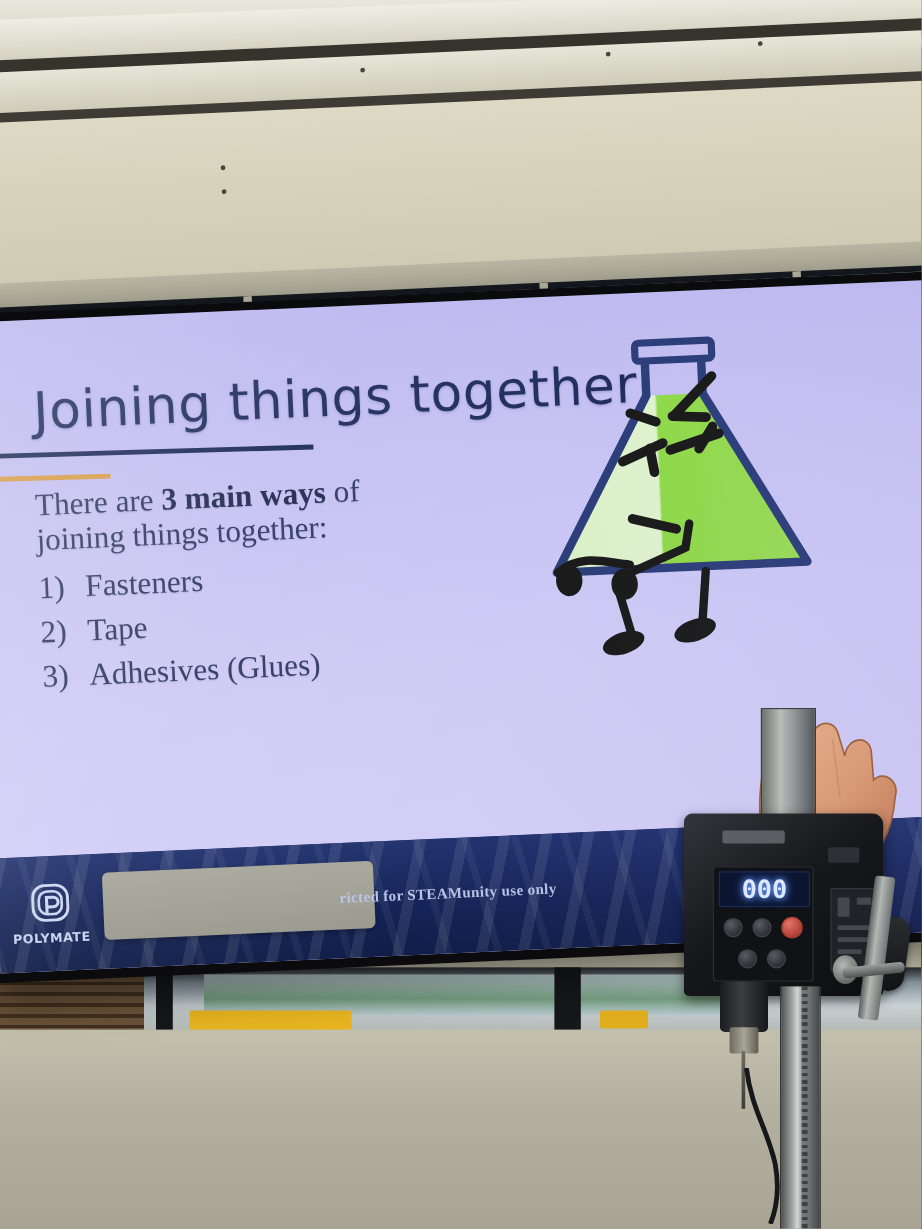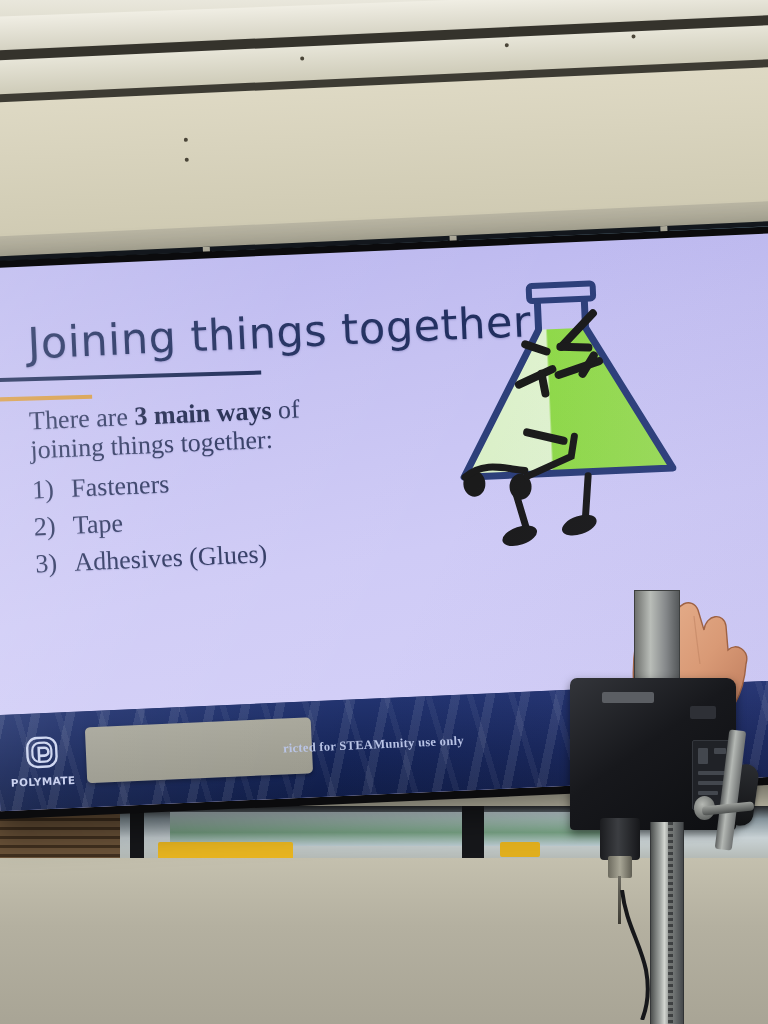--- a/index.html
+++ b/index.html
@@ -327,20 +327,30 @@
     </svg>
   </div>
 
   <div class="drill">
     <div class="dp-col-top"></div>
 
     <div class="dp-head">
       <div class="dp-vent"></div>
       <div class="dp-vent2"></div>
 
+      <div class="dp-panel">
+        <div class="dp-lcd">
+          <span>000</span>
+        </div>
+        <div class="knob" style="left:8px;  top:42px;"></div>
+        <div class="knob" style="left:32px; top:42px;"></div>
+        <div class="knob red" style="left:56px; top:41px; width:18px; height:18px;"></div>
+        <div class="knob" style="left:20px; top:68px;"></div>
+        <div class="knob" style="left:44px; top:68px;"></div>
+      </div>
 
       <div class="dp-side">
         <i style="left:5px;  top:7px;  width:10px; height:16px;"></i>
         <i style="left:21px; top:7px;  width:12px; height:6px;"></i>
         <i style="left:5px;  top:30px; width:28px; height:4px;"></i>
         <i style="left:5px;  top:40px; width:28px; height:4px;"></i>
         <i style="left:5px;  top:50px; width:20px; height:4px;"></i>
       </div>
 
       <div class="dp-handle"></div>

